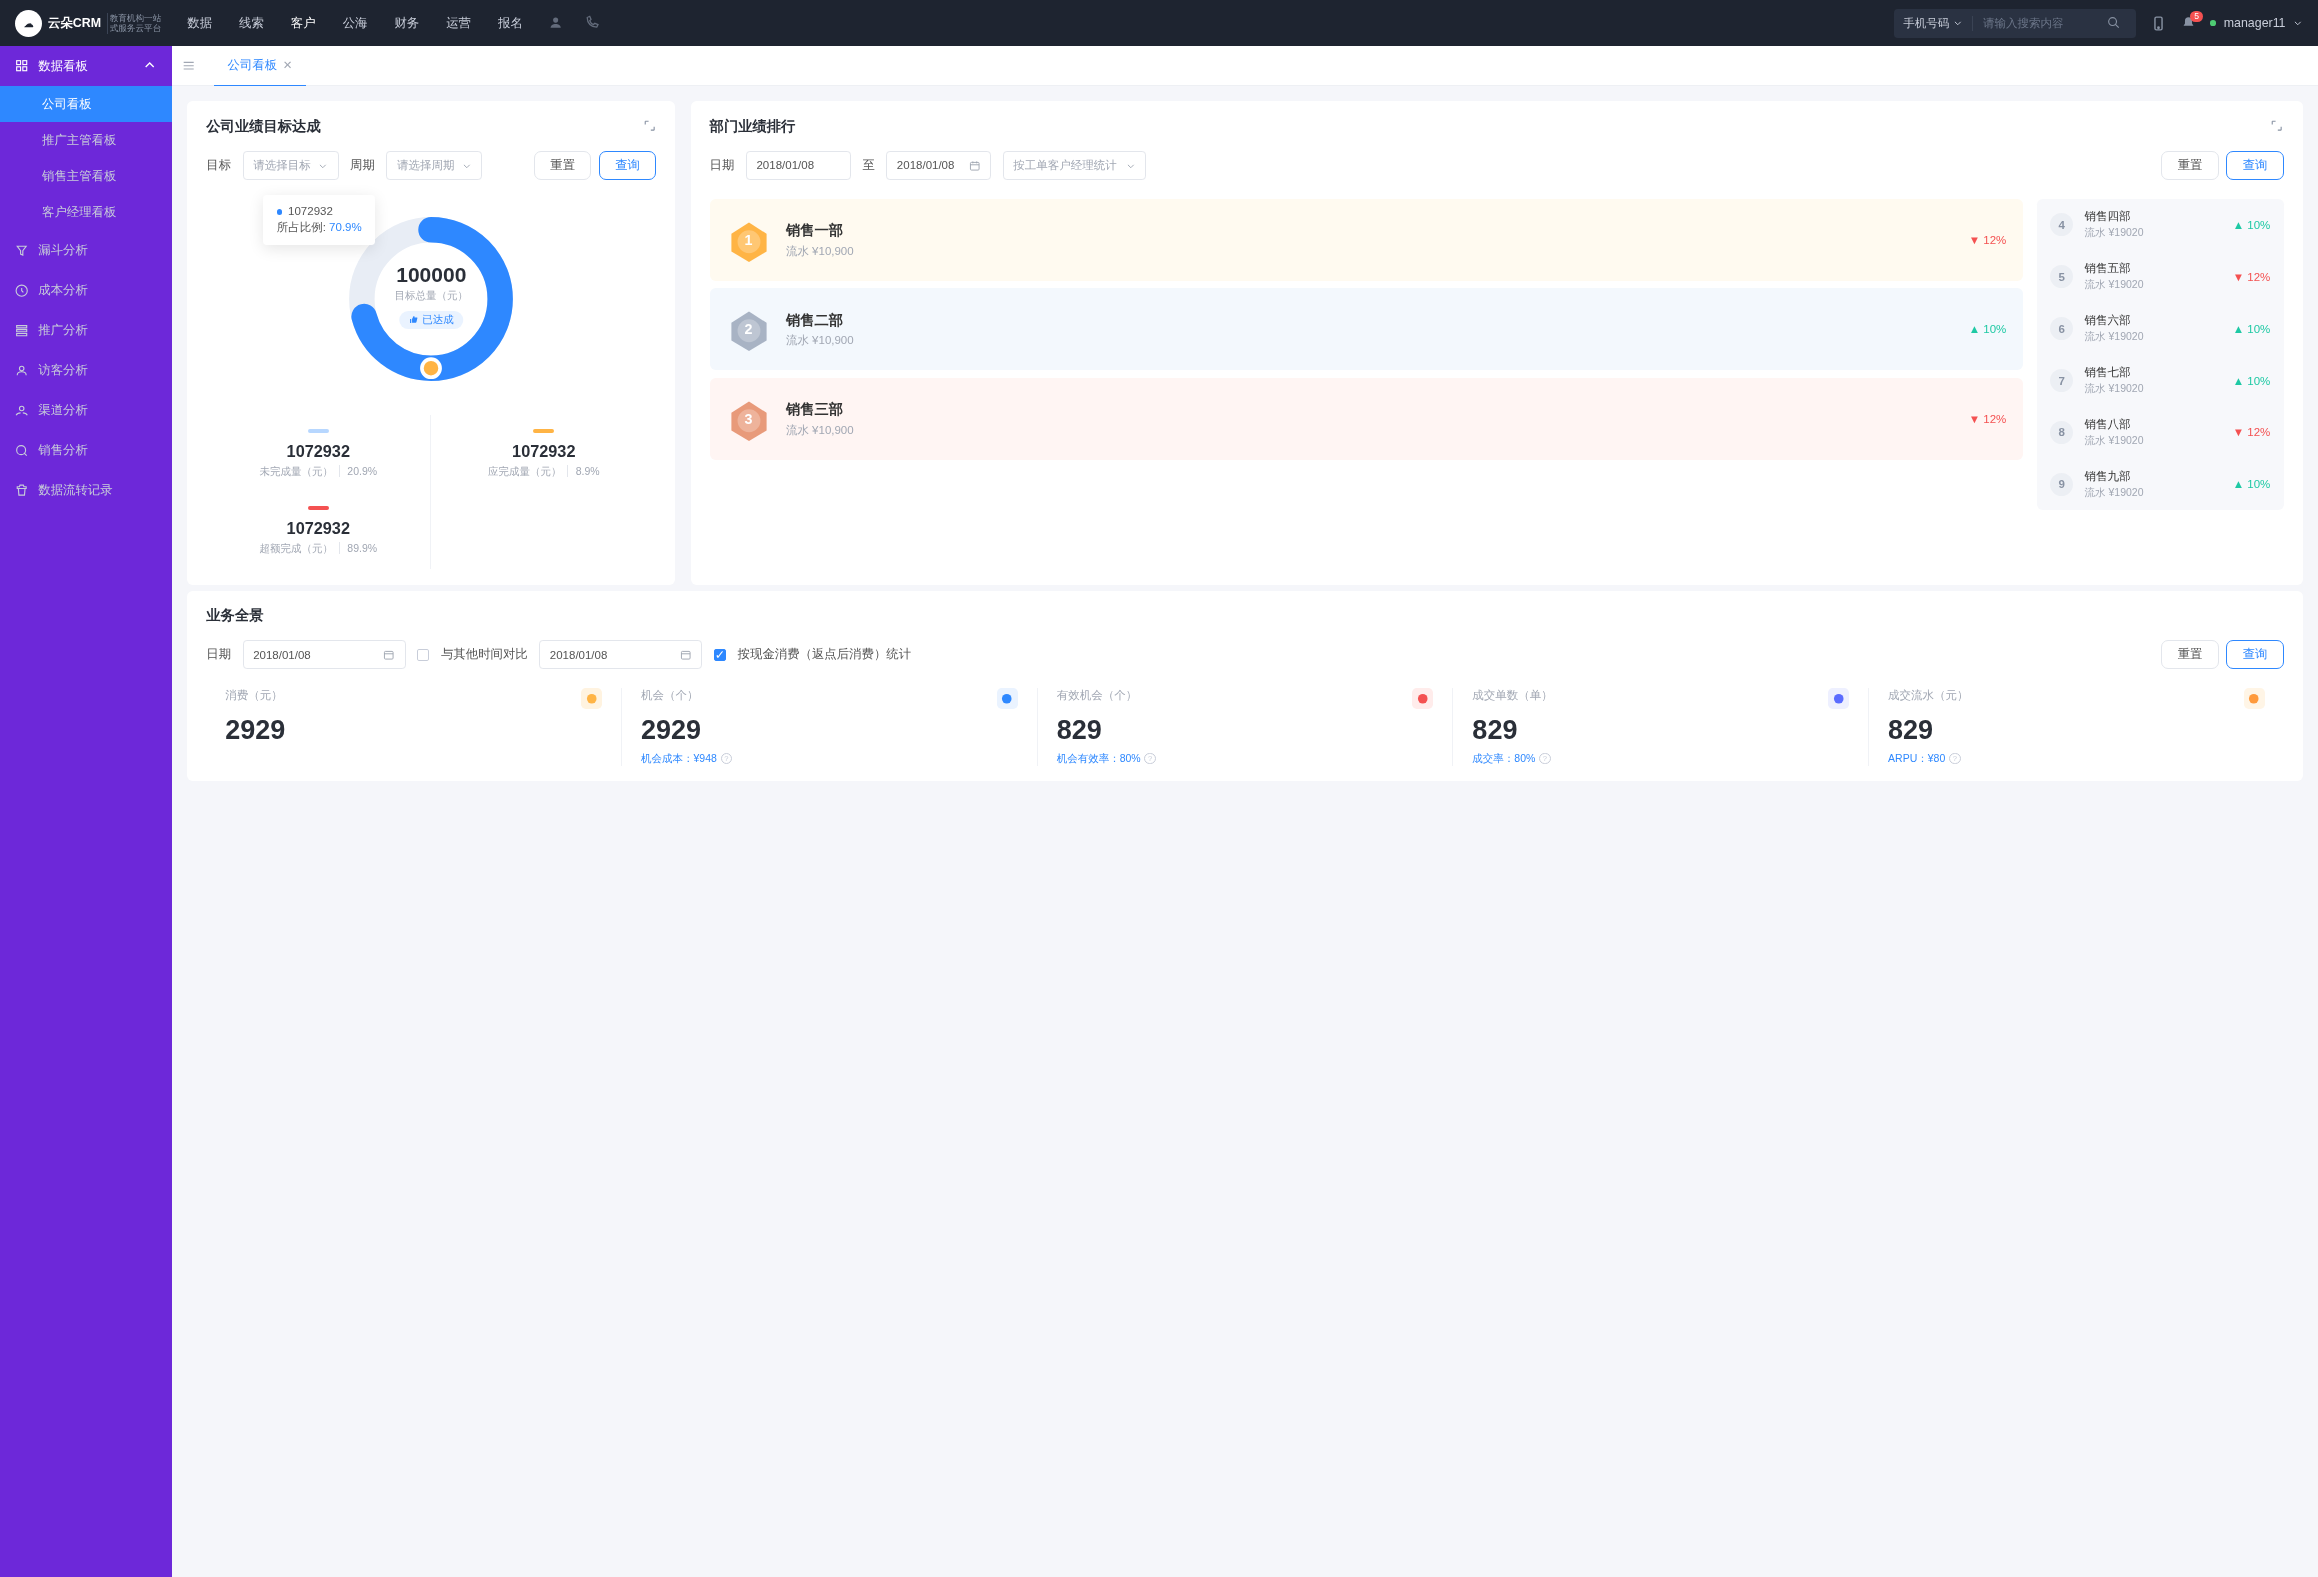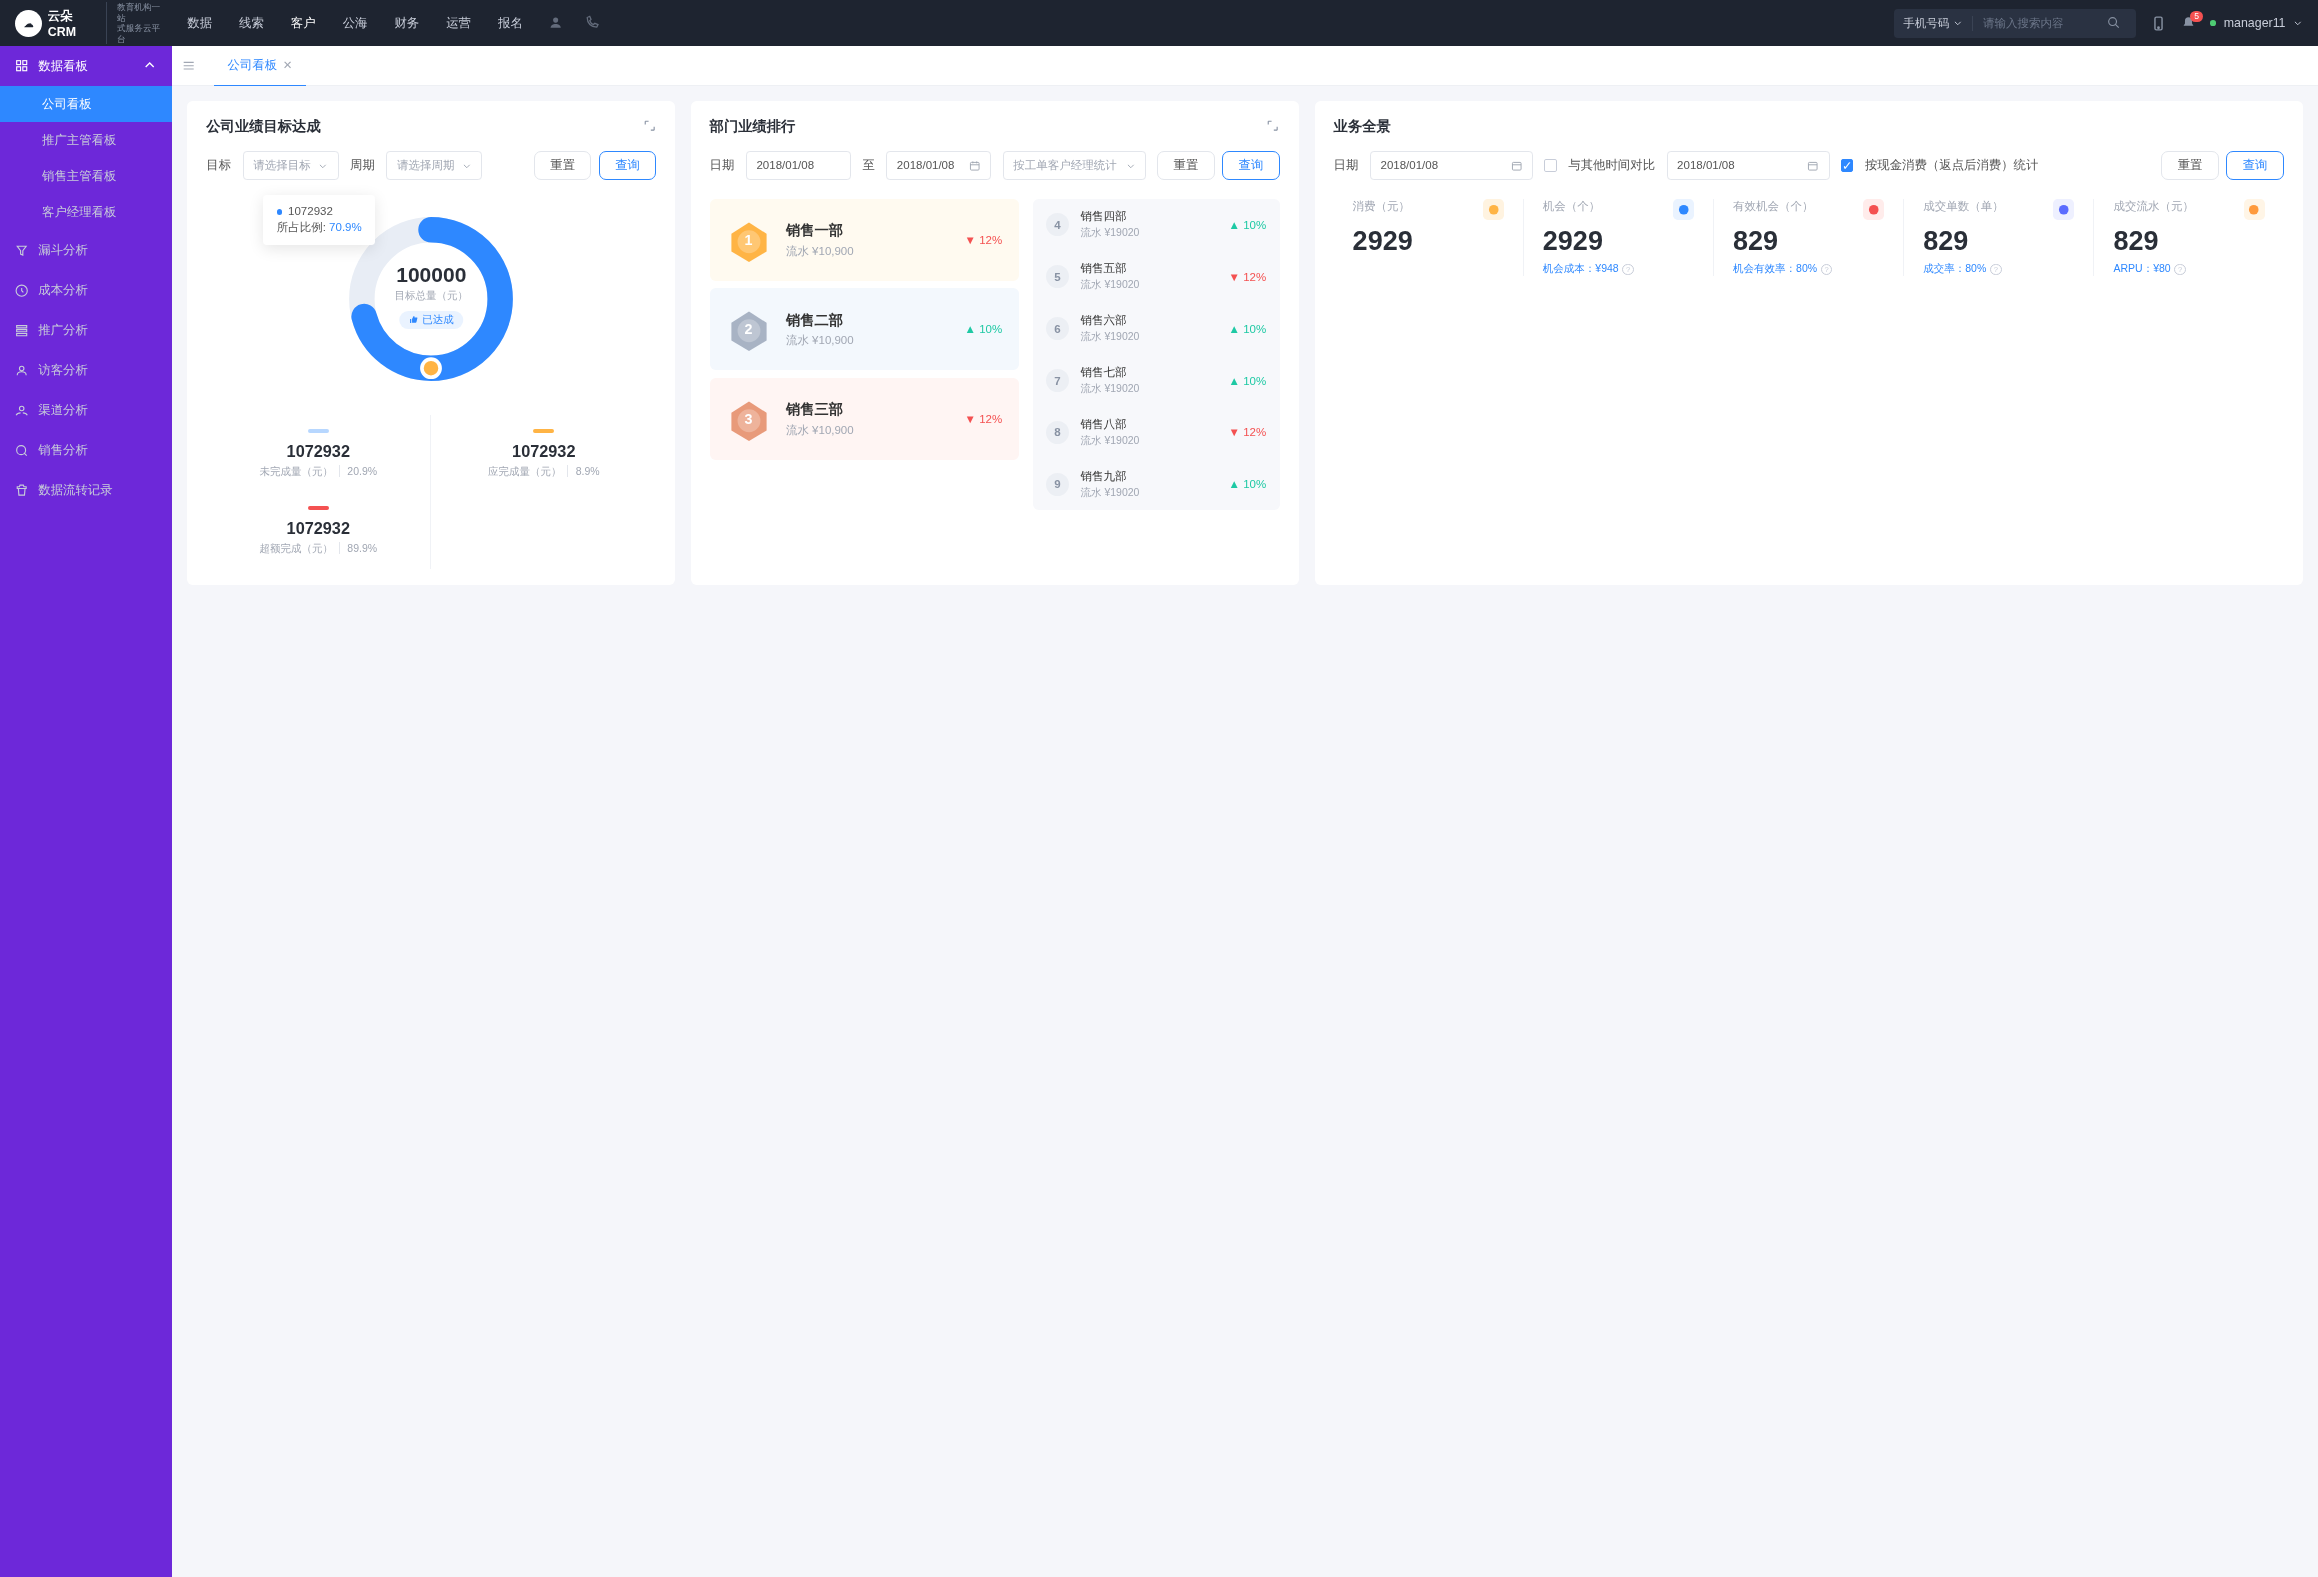--- a/index.html
+++ b/index.html
@@ -4,21 +4,21 @@
 <style>
 *{margin:0;padding:0;box-sizing:border-box;font-family:-apple-system,"PingFang SC","Microsoft YaHei",sans-serif}
 body{background:#f5f6fa;color:#333;font-size:12.4px}
 .app{display:flex;flex-direction:column;height:100vh;min-height:860px}
 
 
 .header{height:46px;background:#1e2430;display:flex;align-items:center;padding:0 15.3px;color:#fff}
 .logo{display:flex;align-items:center;gap:5.7px;font-size:11.5px;width:153px}
 .logo-mark{width:27px;height:27px;background:#fff;border-radius:50%;display:flex;align-items:center;justify-content:center;color:#1e2430;font-weight:700;font-size:9.6px}
 .logo-text b{font-size:12.4px}
-.logo-sub{font-size:8.6px;color:#8892a3;border-left:1px solid #3a4354;padding-left:10px;line-height:10.5px}
+.logo-sub{font-size:8.6px;color:#8892a3;border-left:1px solid #3a4354;padding-left:2px;line-height:10.5px}
 .nav{display:flex;gap:27px;margin-left:19px}
 .nav-item{color:#c8cdd9;cursor:pointer;font-size:12.4px}
 .nav-item.active{color:#fff;font-weight:500}
 .nav-icons{display:flex;gap:21px;margin-left:25px;align-items:center}
 .nav-icon{width:15.3px;height:15.3px;opacity:.65}
 .header-right{margin-left:auto;display:flex;align-items:center;gap:13.4px}
 .search-wrap{display:flex;background:#2a3242;border-radius:3.8px;height:29px;align-items:center}
 .search-prefix{padding:0 9.6px;color:#c8cdd9;border-right:1px solid #3a4354;font-size:11.5px;display:flex;align-items:center;gap:3.8px}
 .search-input{background:transparent;border:0;color:#fff;padding:0 9.6px;width:134px;font-size:11.5px;outline:none}
 .search-input::placeholder{color:#6b7588}
@@ -39,21 +39,21 @@
 .side-item{display:flex;align-items:center;gap:9.6px;padding:11.5px 15.3px;font-size:12.4px;cursor:pointer}
 .side-item svg,.side-title svg{width:13.4px;height:13.4px;flex-shrink:0}
 
 
 .main{flex:1;overflow:auto;background:#f5f6fa}
 .tabs{height:40px;background:#fff;display:flex;align-items:center;padding:0 9.6px;border-bottom:1px solid #eef0f4}
 .tab-burger{width:23px;color:#a1a7b3;margin-right:9.6px}
 .tab{display:flex;align-items:center;gap:5.7px;padding:0 13.4px;height:40px;color:#2e88ff;border-bottom:1.9px solid #2e88ff;font-size:12.4px}
 .tab-close{color:#a1a7b3;font-size:11.5px}
 
-.content{padding:15.3px;display:flex;flex-direction:row;gap:16px}
+.content{padding:15.3px;display:flex;flex-direction:column;gap:6px}
 .row{display:flex;gap:15.3px}
 .card{background:#fff;border-radius:5.7px;padding:15.3px 19px;flex:1}
 .card-head{display:flex;align-items:center;justify-content:space-between;margin-bottom:15.3px}
 .card-title{font-size:14.3px;font-weight:600;color:#2a2f38}
 .expand{width:13.4px;height:13.4px;color:#8892a3;cursor:pointer}
 
 .filter-row{display:flex;align-items:center;gap:11.5px;margin-bottom:19px}
 .flabel{color:#555;font-size:12.4px}
 .select{border:1px solid #e3e6ec;border-radius:3.8px;height:29px;padding:0 9.6px;display:flex;align-items:center;gap:7.6px;color:#a1a7b3;font-size:11.5px;min-width:96px;background:#fff}
 .select .chev{margin-left:auto}

